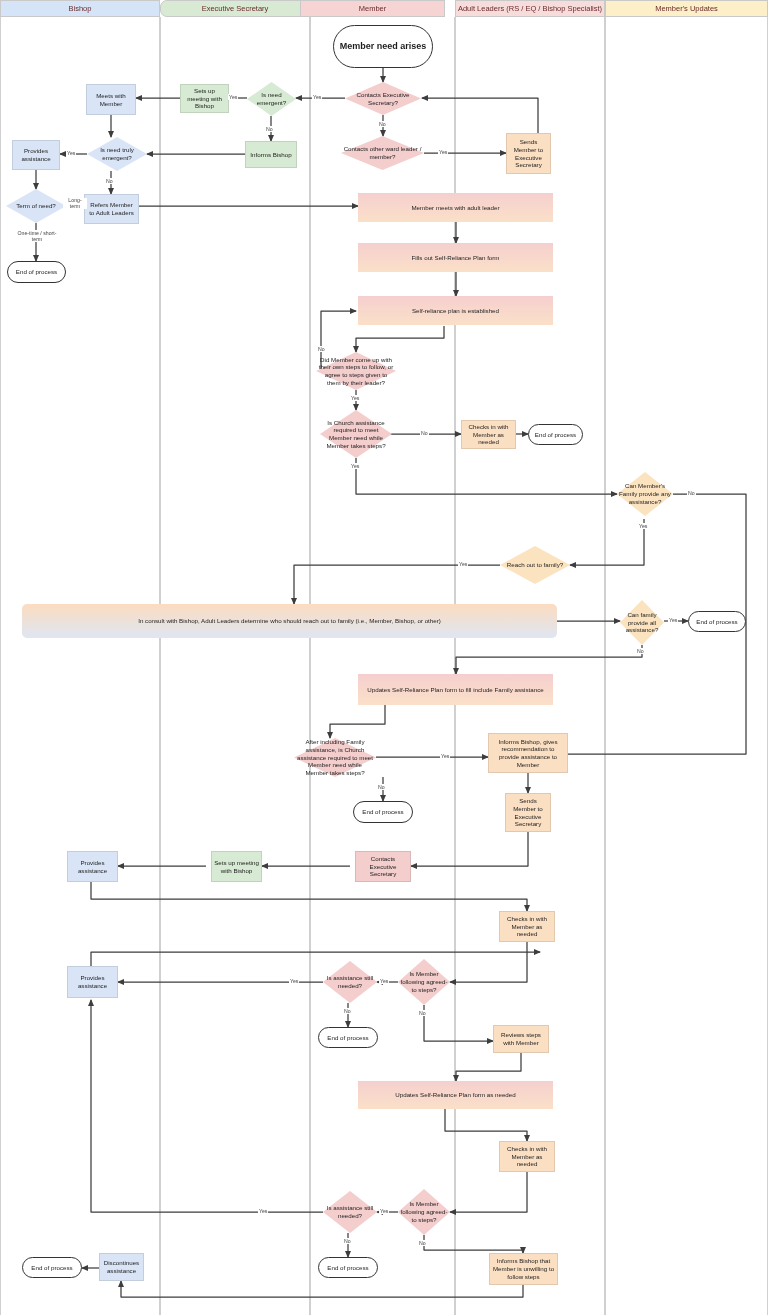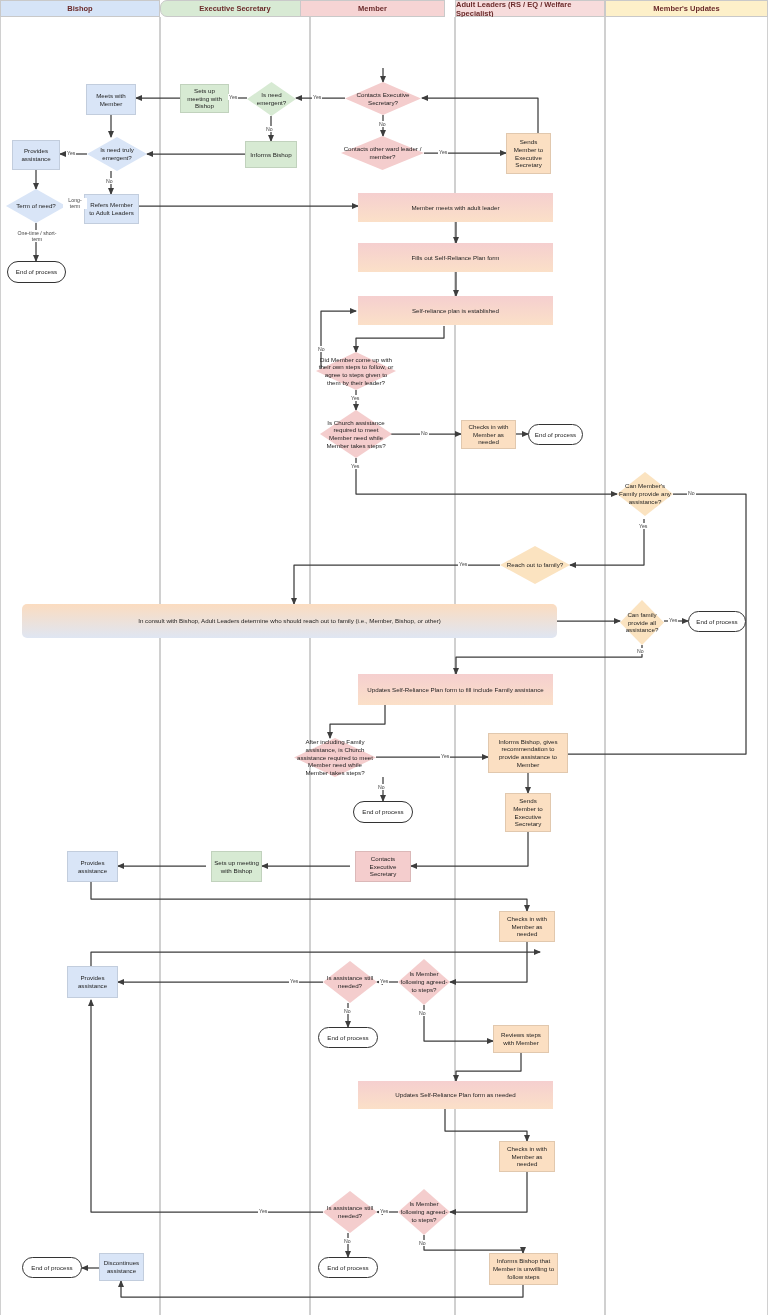--- a/index.html
+++ b/index.html
@@ -1,19 +1,19 @@
 <!DOCTYPE html>
 <html><head>
 <meta charset="utf-8">
 <style>
   html,body{margin:0;padding:0;background:#ffffff;}
   body{font-family:"Liberation Sans",sans-serif;}
   #canvas{position:relative;width:768px;height:1315px;overflow:hidden;background:#fff;}
   .lane-head{position:absolute;top:0;height:17px;display:flex;align-items:center;justify-content:center;
-             font-size:7.5px;font-weight:bold;color:#6b2b2b;border:1px solid #c9c9c9;box-sizing:border-box;}
+             font-size:7.5px;font-weight:normal;color:#6b2b2b;border:1px solid #c9c9c9;box-sizing:border-box;}
   .lane-body{position:absolute;top:17px;border-left:1px solid #d0d0d0;border-right:1px solid #d0d0d0;
              box-sizing:border-box;background:#fff;}
   .node{position:absolute;box-sizing:border-box;display:flex;align-items:center;justify-content:center;
         text-align:center;font-size:6.2px;line-height:1.25;color:#1d1d1d;padding:1px 2px;}
   .rect{border:1px solid rgba(0,0,0,.10);}
   .blue{background:#d9e5f7;}
   .green{background:#d7ead3;}
   .pink{background:#f4cdcd;}
   .peach{background:#fbdfc2;}
   .wide-grad{background:linear-gradient(to bottom,#f5cfcf 0%,#fbe0c8 100%);}
@@ -35,21 +35,21 @@
   <div class="lane-head" style="left:0;width:160px;background:#d6e4f7;">
       <span>Bishop</span>
     </div>
   <div class="lane-head" style="left:160px;width:150px;background:#d8ead4;border-radius:7px;">
       <span>Executive Secretary</span>
     </div>
   <div class="lane-head" style="left:300px;width:145px;background:#f6d4d4;">
       <span>Member</span>
     </div>
   <div class="lane-head" style="left:455px;width:150px;background:#f7dcdc;">
-      <span>Adult Leaders (RS / EQ / Welfare Specialist)</span>
+      <span>Adult Leaders (RS / EQ / Bishop Specialist)</span>
     </div>
   <div class="lane-head" style="left:605px;width:163px;background:#fdf0c9;">
       <span>Member's Updates</span>
     </div>
 
   <div class="lane-body" style="left:0;width:160px;height:1298px;"></div>
   <div class="lane-body" style="left:160px;width:150px;height:1298px;"></div>
   <div class="lane-body" style="left:310px;width:145px;height:1298px;"></div>
   <div class="lane-body" style="left:455px;width:150px;height:1298px;"></div>
   <div class="lane-body" style="left:605px;width:163px;height:1298px;"></div>
@@ -163,20 +163,23 @@
       <path d="M348,1233 L348,1257"></path>
 
       <path d="M424,1235 L424,1250 L523,1250 L523,1253"></path>
 
       <path d="M523,1285 L523,1297 L121,1297 L121,1281"></path>
 
       <path d="M99,1268 L82,1268"></path>
     </g>
   </svg>
 
+  <div class="node term start" style="left:333px;top:25px;width:100px;height:43px;">
+    <span>Member need arises</span>
+  </div>
 
   <div class="node diamond" style="left:345px;top:82px;width:76px;height:33px;">
     <svg class="dshape" viewBox="0 0 76 33" preserveAspectRatio="none">
         <polygon points="38,0 76,16.5 38,33 0,16.5" fill="#f4cdcd"></polygon>
       </svg>
     <span class="dtxt">Contacts Executive Secretary?</span>
   </div>
 
   <div class="node diamond" style="left:247px;top:82px;width:49px;height:34px;">
     <svg class="dshape" viewBox="0 0 49 34" preserveAspectRatio="none">

